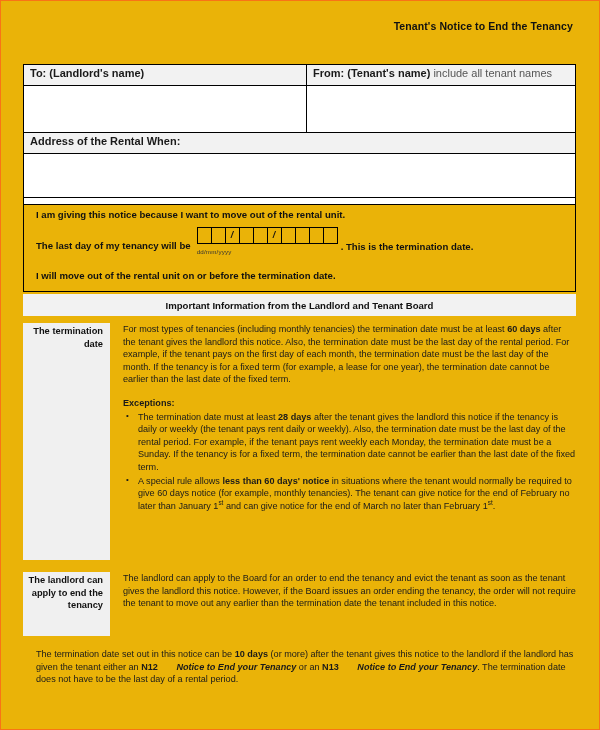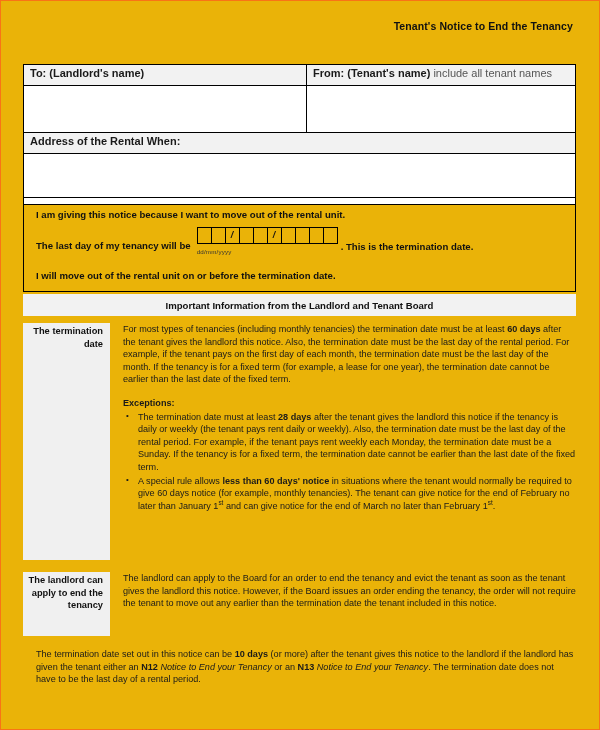--- a/index.html
+++ b/index.html
@@ -195,21 +195,21 @@
     margin-bottom: 1px;
   }
   ul.bullets li::before {
     content: "\2022";
     position: absolute;
     left: -12px;
     top: -0.5px;
     font-size: 8px;
   }
   b { font-weight: bold; }
-  .bi { font-weight: normal; font-style: italic; }
+  .bi { font-weight: bold; font-style: italic; margin-left: 16px; }
   sup {
     font-size: 6.4px;
     vertical-align: super;
     line-height: 0;
   }
   .sec-1 .sec-label { padding-bottom: 0; }
   .blk1 { height: 237px; }
   .blk2 { height: 64px; }
   .blk3 { height: 70px; }
 </style>

